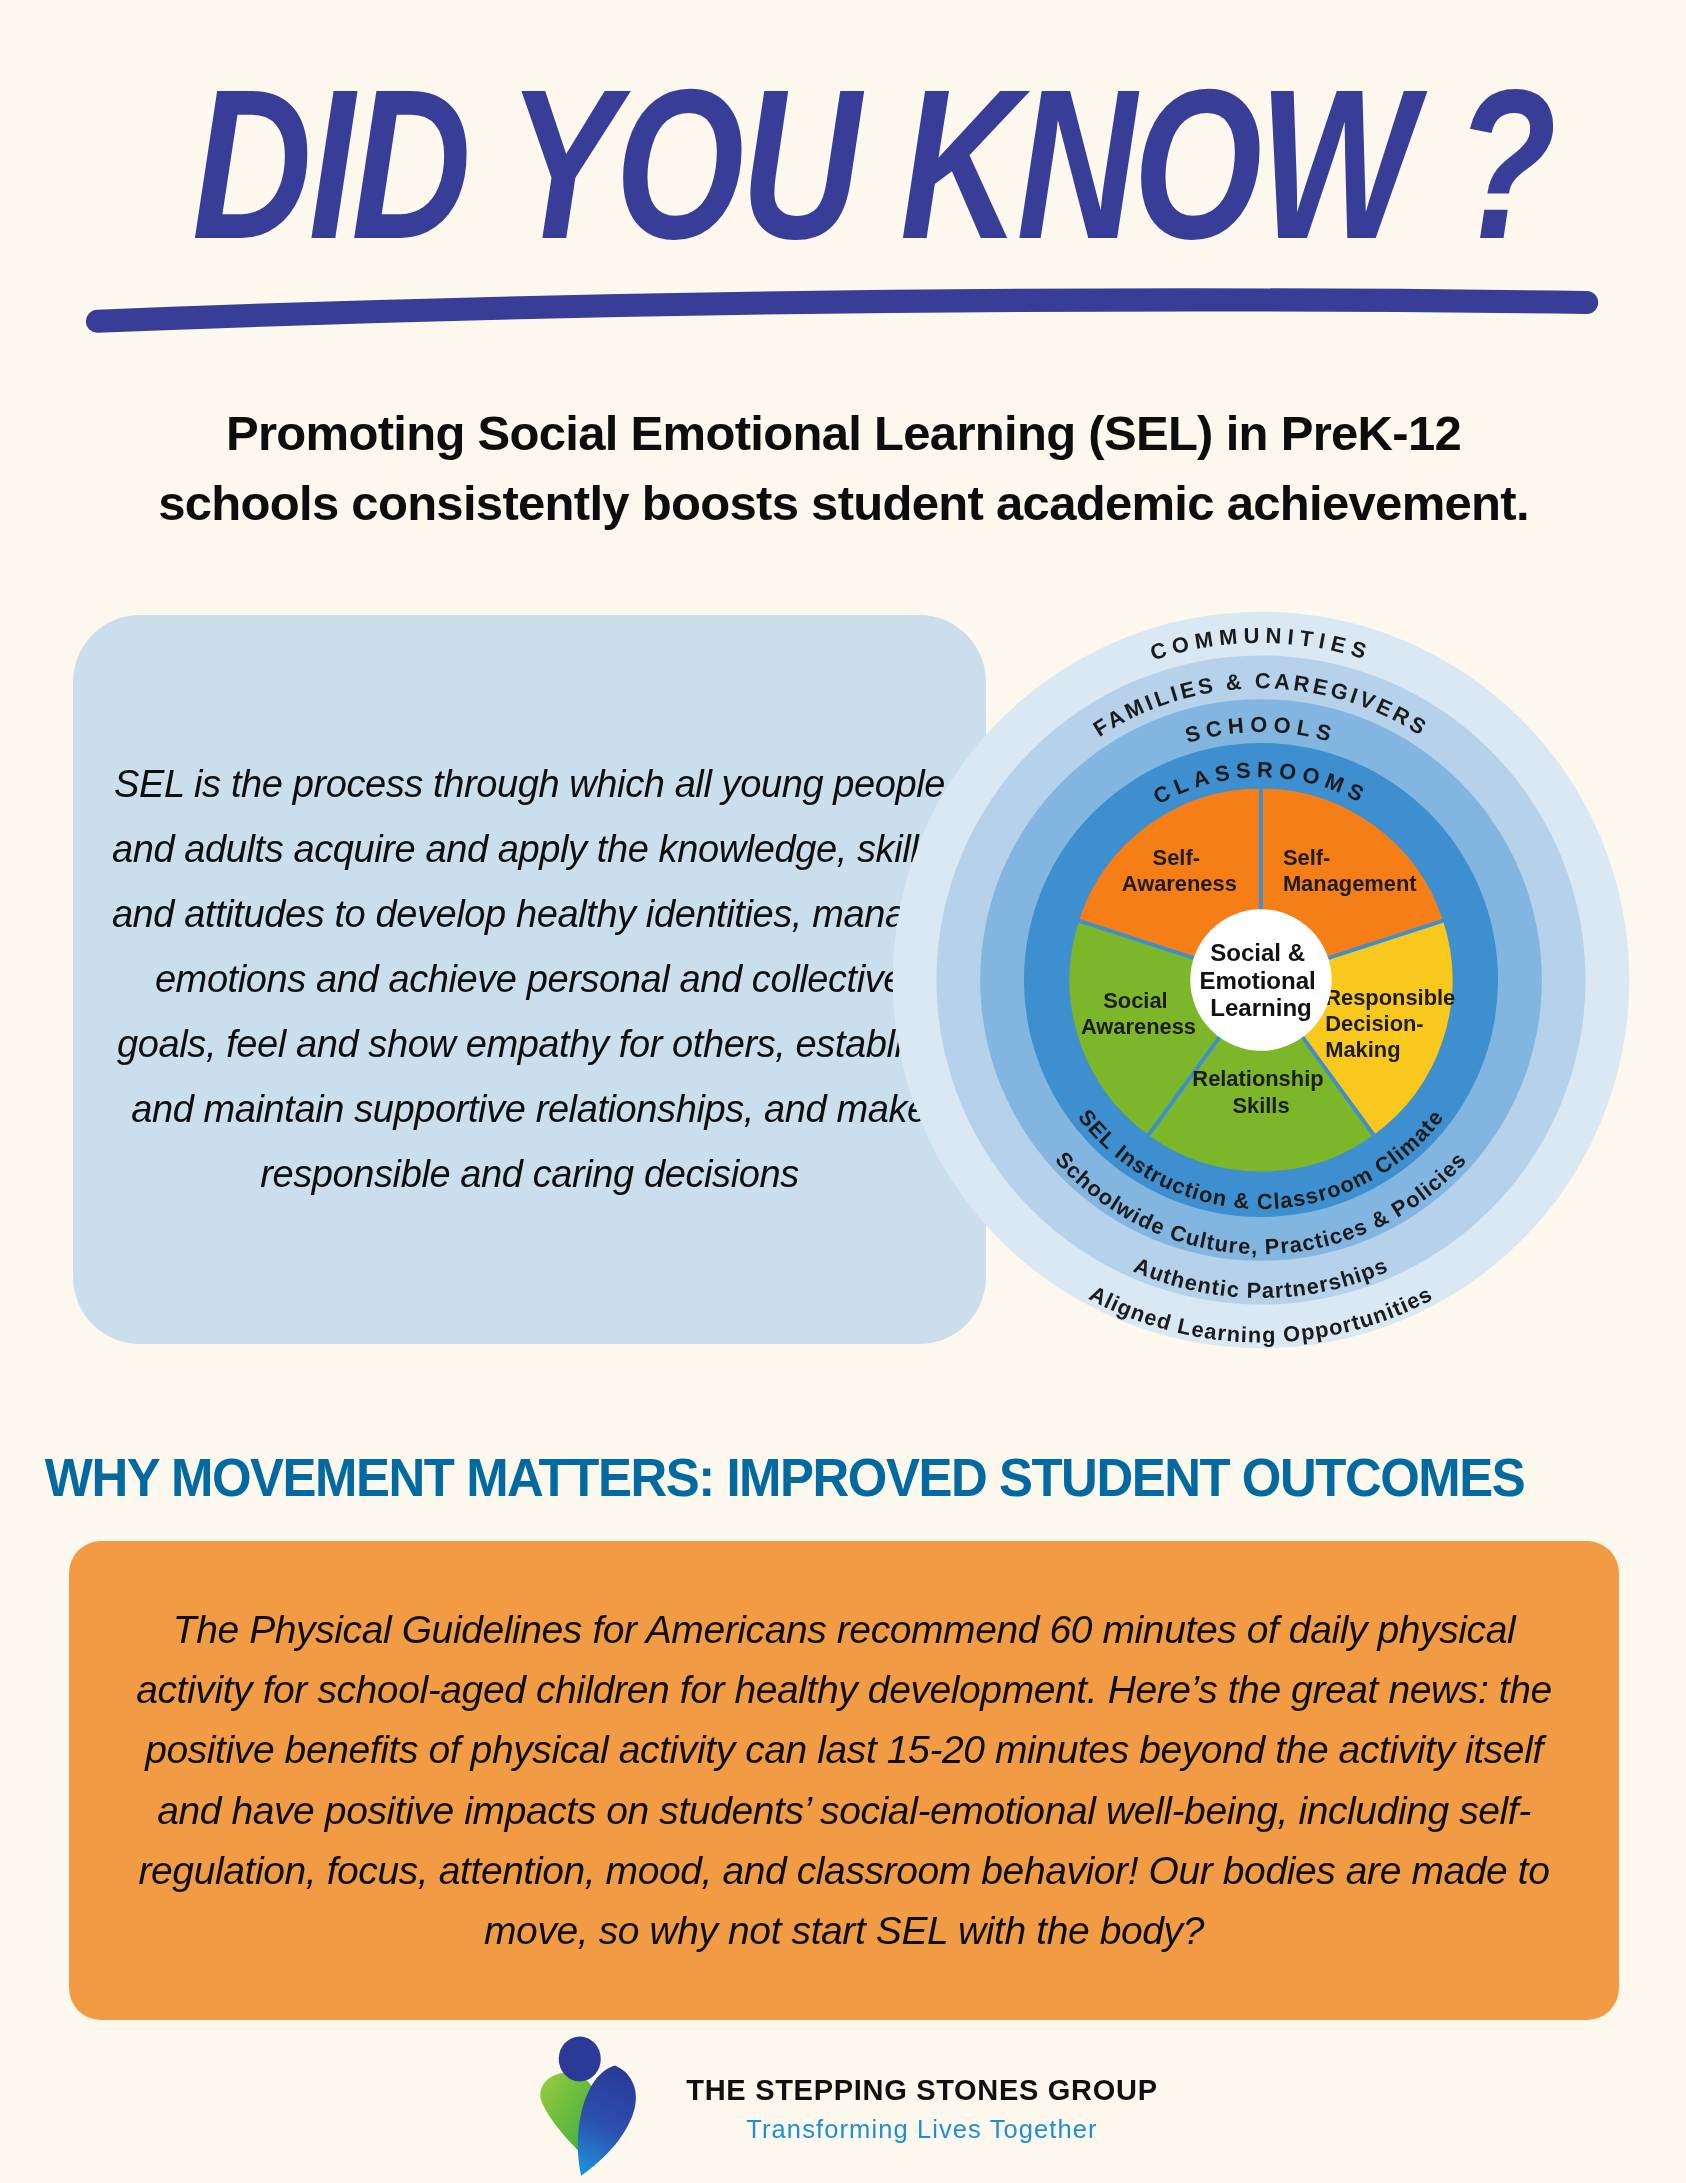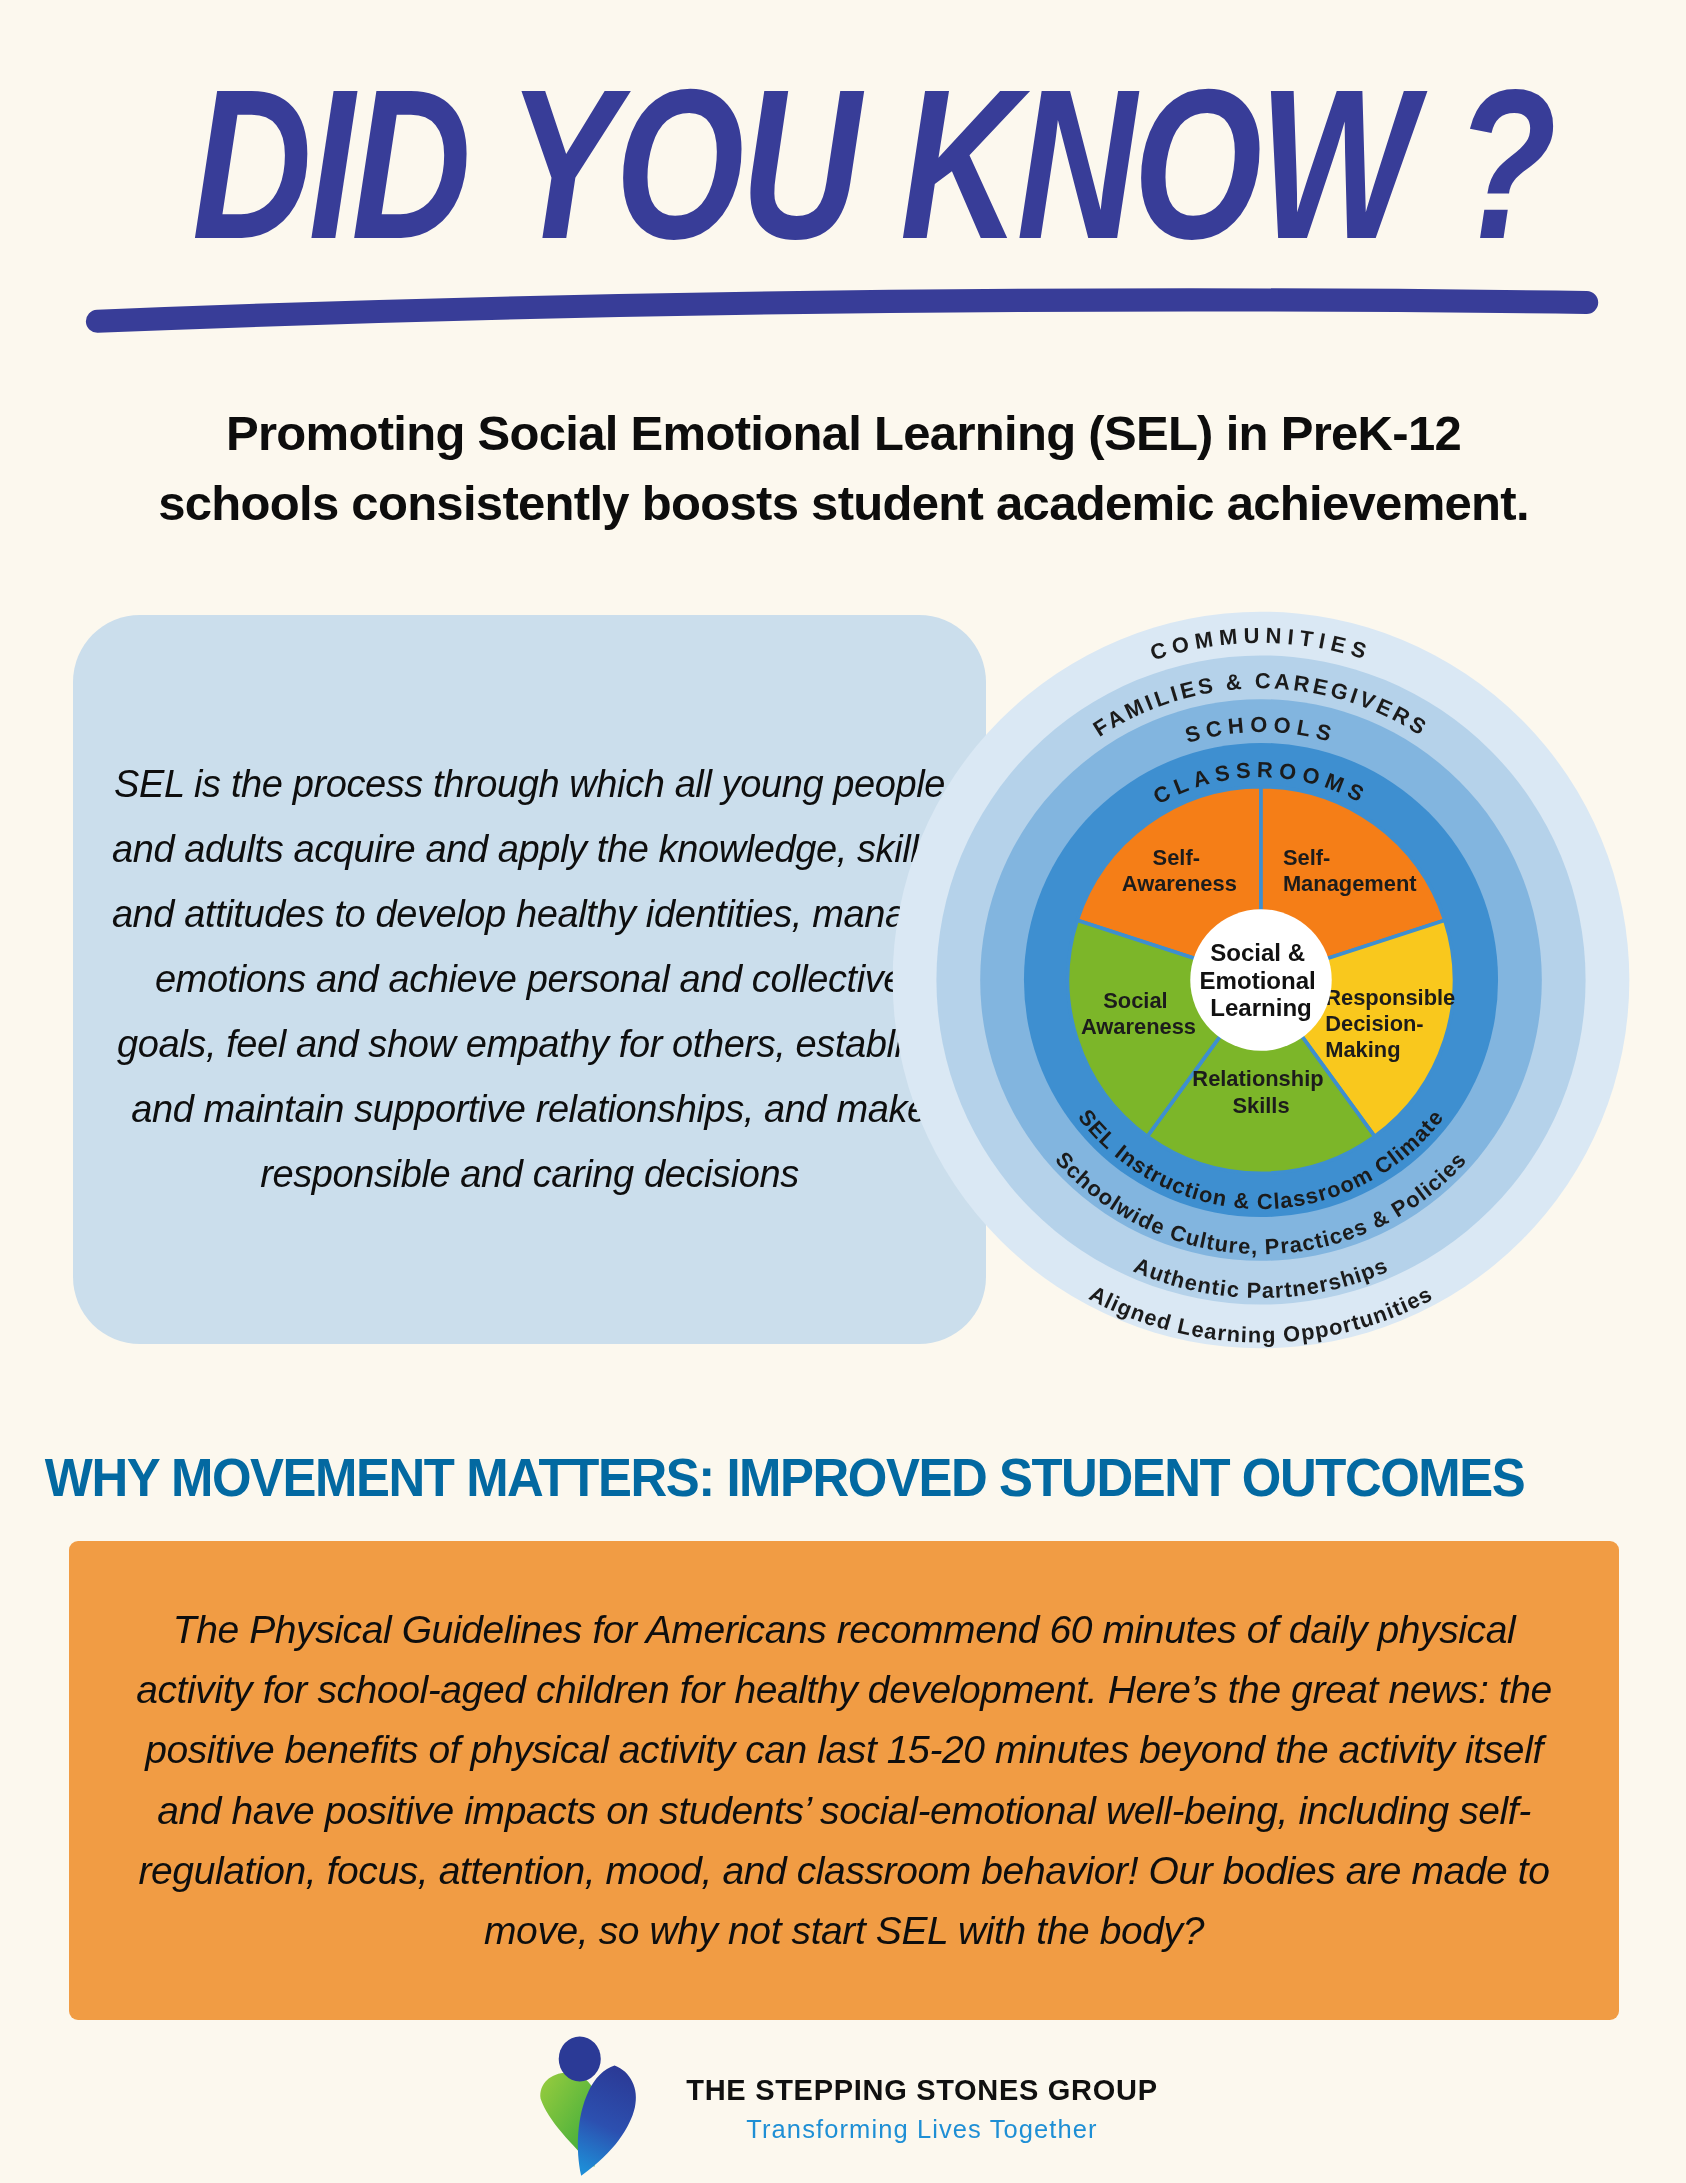--- a/index.html
+++ b/index.html
@@ -58,21 +58,21 @@
   .movement-heading{
     position:absolute;top:1447px;left:0;right:0;text-align:left;
     color:#0369a1;font:700 53px "Liberation Sans", sans-serif;
     letter-spacing:-1.5px;white-space:nowrap;margin-left:14px;
   }
   .movement-heading .inner{display:inline-block;transform:scaleX(0.96);}
 
   
   .movement-box{
     position:absolute;left:69px;top:1541px;width:1550px;height:479px;
-    background:#F19C44;border-radius:9px;
+    background:#F19C44;border-radius:32px;
     display:flex;align-items:center;justify-content:center;
     box-sizing:border-box;padding:22px 49px;
   }
   .movement-box p{
     margin:0;text-align:center;color:#0e0e0e;
     font:italic 400 39px/1.54 "Liberation Sans", sans-serif;
     letter-spacing:-0.4px;
   }
 
   

